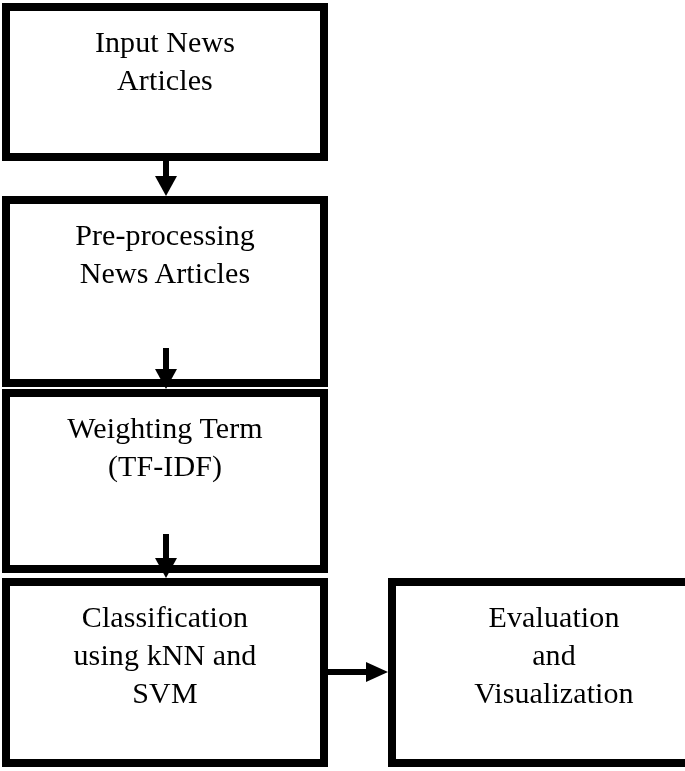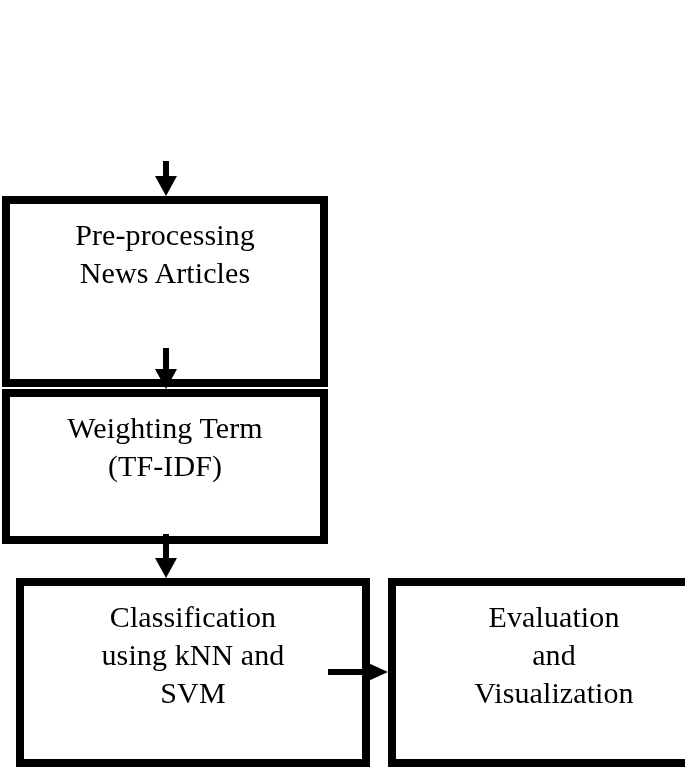--- a/index.html
+++ b/index.html
@@ -37,22 +37,22 @@
     color: #000000;
     white-space: pre-line;
     padding-top: 12px;
     padding-left: 6px;
     padding-right: 6px;
   }
 
   
   #node-input      { left: 2px;   top: 3px;   width: 326px; height: 158px; }
   #node-preprocess { left: 2px;   top: 196px; width: 326px; height: 191px; }
-  #node-weighting  { left: 2px;   top: 389px; width: 326px; height: 155px; }
-  #node-classify   { left: 16px;   top: 578px; width: 354px; height: 189px; }
+  #node-weighting  { left: 2px;   top: 389px; width: 326px; height: 184px; }
+  #node-classify   { left: 2px;   top: 578px; width: 326px; height: 189px; }
   #node-evaluate   { left: 388px; top: 578px; width: 332px; height: 189px; }
 
   
   .arrow-v {
     position: absolute;
     left: 161px;
     width: 10px;
   }
   .arrow-v .shaft {
     position: absolute;
@@ -103,20 +103,24 @@
     border-top: 10px solid transparent;
     border-bottom: 10px solid transparent;
     border-left: 22px solid #000000;
   }
 </style>
 </head>
 <body>
 
 <div id="canvas">
 
+  <div class="node" id="node-input">
+    <span class="node-label">Input News
+Articles</span>
+  </div>
 
   <div class="arrow-v" id="arrow-1-2">
     <span class="shaft"></span>
     <span class="head"></span>
   </div>
 
   <div class="node" id="node-preprocess">
     <span class="node-label">Pre-processing
 News Articles</span>
   </div>

